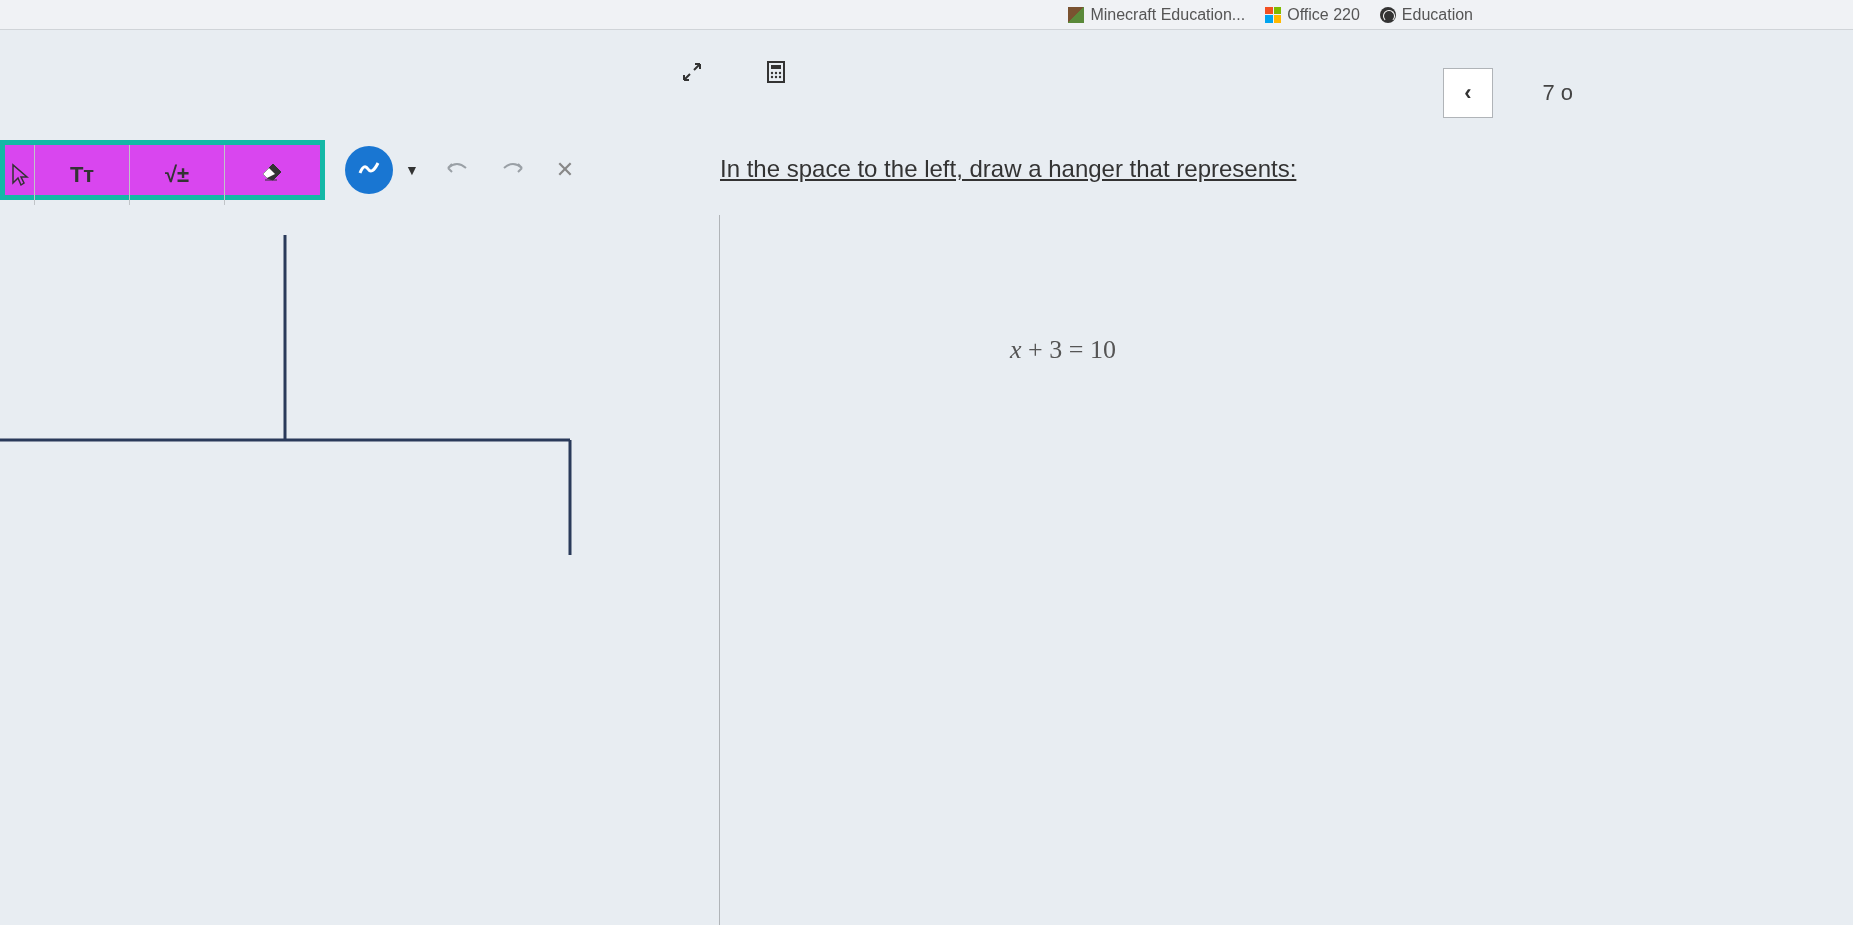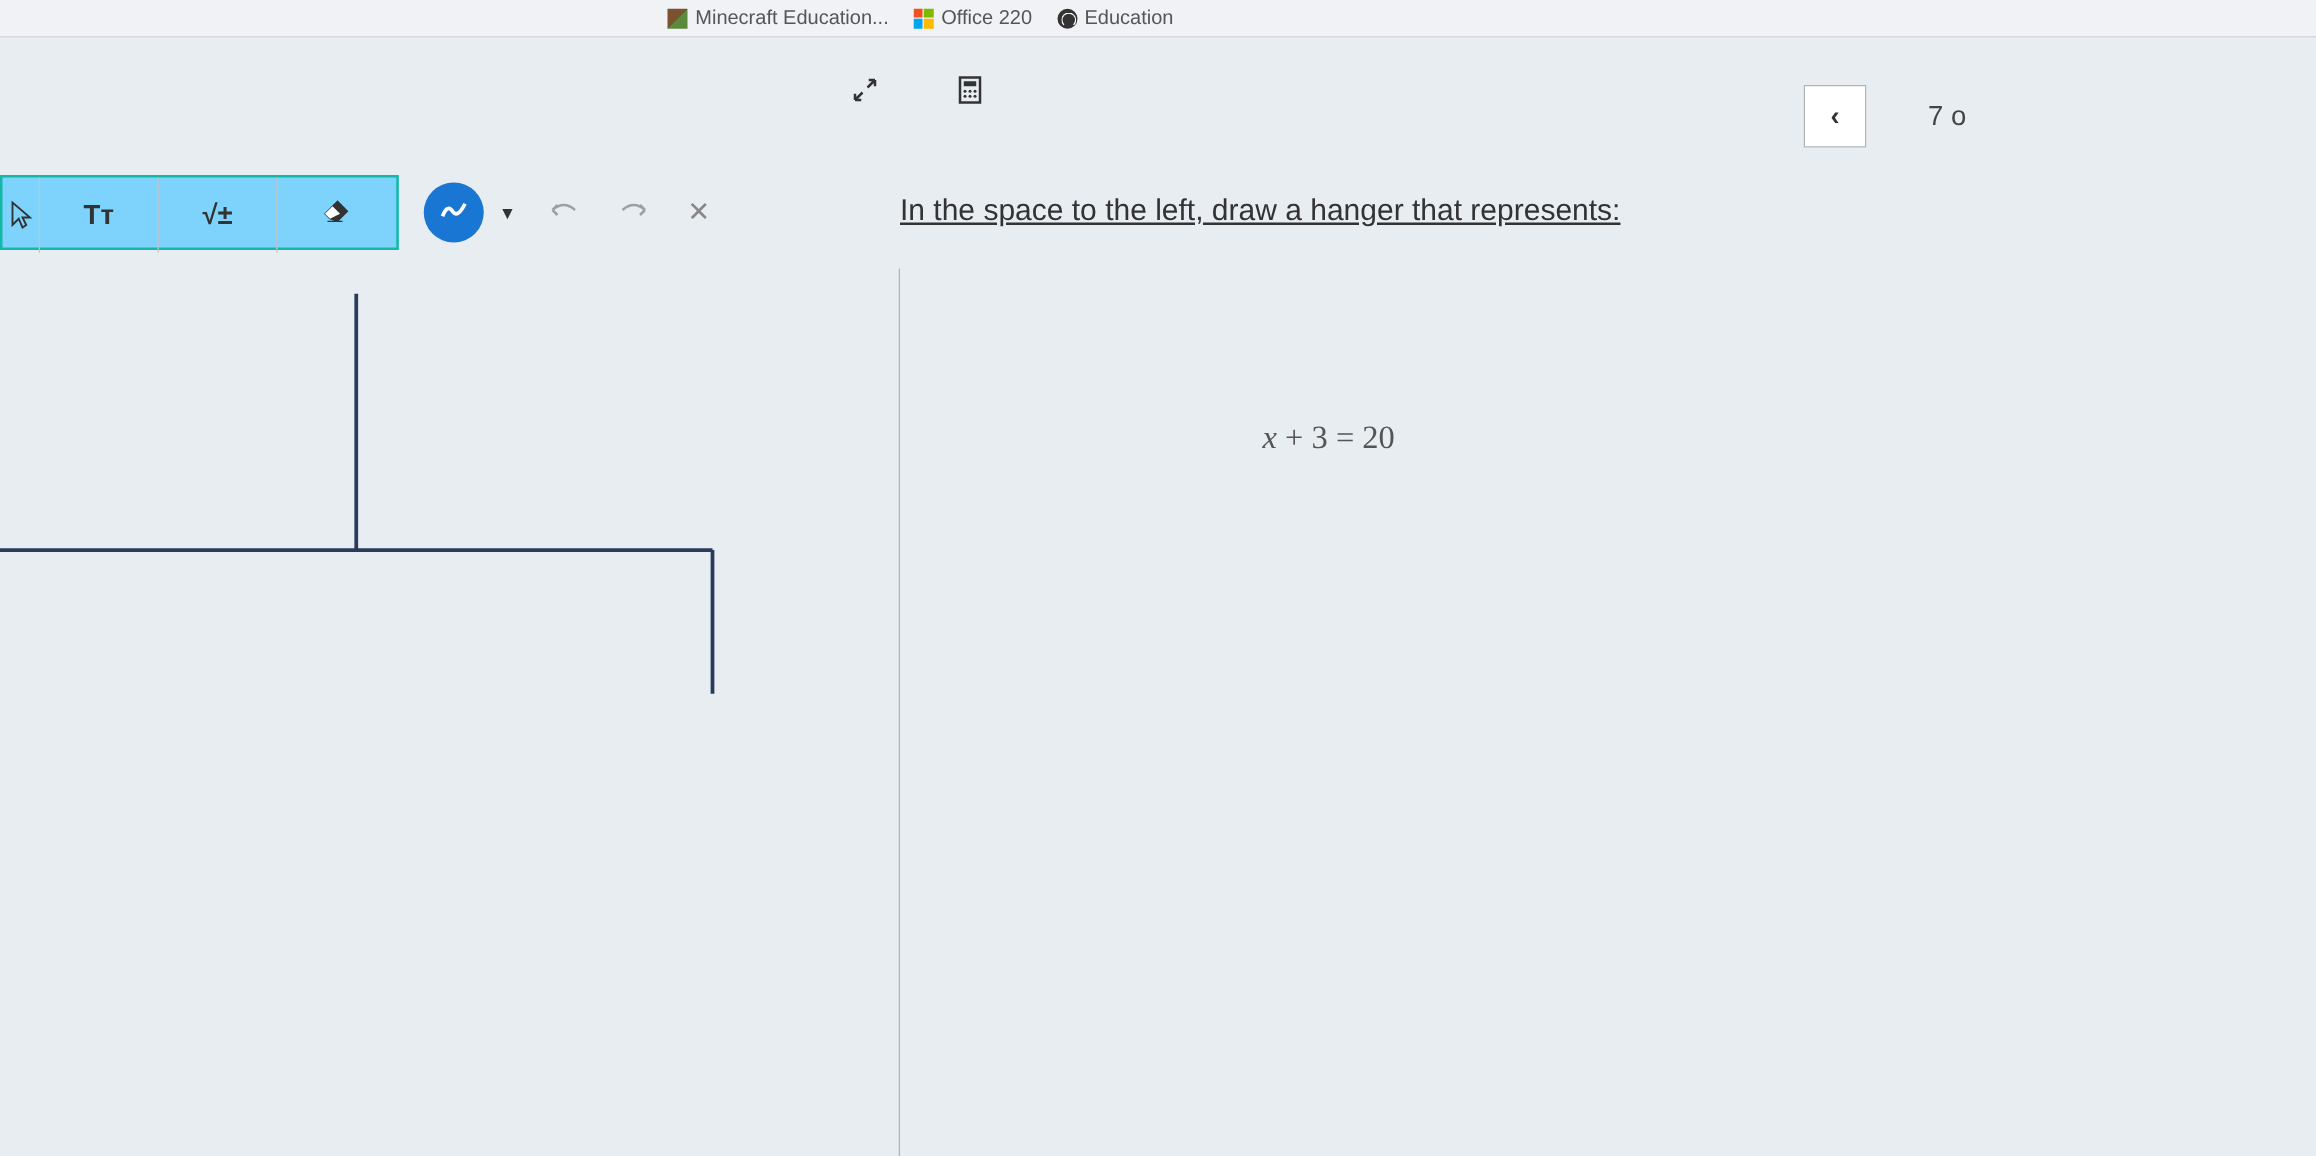--- a/index.html
+++ b/index.html
@@ -14,21 +14,21 @@
       height: 925px;
       overflow: hidden;
       position: relative;
     }
     .bookmarks-bar {
       height: 30px;
       background: #f0f2f5;
       border-bottom: 1px solid #d0d4d8;
       display: flex;
       align-items: center;
-      justify-content: center;
+      justify-content: flex-end;
       padding-right: 380px;
       gap: 20px;
       font-size: 16px;
       color: #555;
     }
     .bookmark-item {
       display: flex;
       align-items: center;
       gap: 6px;
       cursor: pointer;
@@ -112,22 +112,22 @@
     .toolbar {
       position: absolute;
       top: 135px;
       left: 0;
       display: flex;
       align-items: center;
       height: 70px;
     }
     .tool-group {
       display: flex;
-      border: 2px solid #14b8a6;
-      background: #7dd3fc;
+      border: 5px solid #14b8a6;
+      background: #d946ef;
       height: 60px;
     }
     .tool-btn {
       width: 95px;
       height: 60px;
       display: flex;
       align-items: center;
       justify-content: center;
       border-right: 1px solid #c0c4c8;
       cursor: pointer;
@@ -317,21 +317,21 @@
           <path d="M22 10 Q 13 2, 4 10 M22 10 L18 6 M22 10 L18 14"></path>
         </svg>
     </span>
   </div>
   <span class="clear-btn">✕</span>
 </div>
 
 <div class="instruction-text">In the space to the left, draw a hanger that represents:</div>
 
 <div class="equation">
-  <span>x</span><span class="num"> + </span><span class="num">3</span><span class="num"> = </span><span class="num">20</span>
+  <span>x</span><span class="num"> + </span><span class="num">3</span><span class="num"> = </span><span class="num">10</span>
 </div>
 
 <div class="canvas-area">
   <div class="hanger-drawing">
     <svg width="720" height="400">
       <line x1="285" y1="20" x2="285" y2="225" stroke="#2a3a5a" stroke-width="3"></line>
       <line x1="0" y1="225" x2="570" y2="225" stroke="#2a3a5a" stroke-width="3"></line>
       <line x1="570" y1="225" x2="570" y2="340" stroke="#2a3a5a" stroke-width="3"></line>
     </svg>
   </div>

